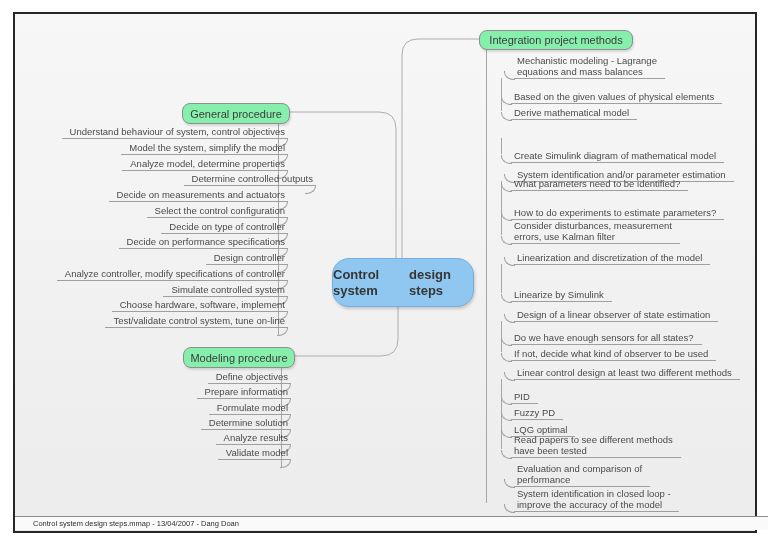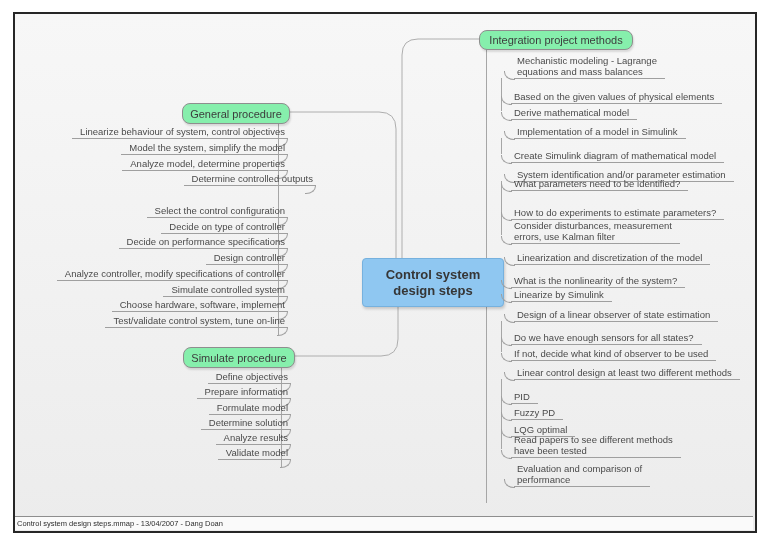--- a/index.html
+++ b/index.html
@@ -18,28 +18,28 @@
        border-left:1px solid #9f9f9f;border-bottom:1px solid #9f9f9f;
        border-bottom-left-radius:10px 8px;}
   .lvl1{left:514px;}
   .lvl2{left:511px;}
   .tl{display:block;}
   
   .node{position:absolute;display:flex;align-items:center;justify-content:center;
         background:#86efac;border:1px solid #8e8e8e;border-radius:8px;
         font-size:11px;color:#3c3c3c;box-shadow:1px 2px 2px rgba(0,0,0,.12);white-space:nowrap;}
   .central{position:absolute;left:332px;top:258px;width:140px;height:47px;
-        background:#8fc7f1;border:1px solid #76b1de;border-radius:4px;
-        display:flex;flex-direction:column;align-items:center;justify-content:center;
+        background:#8fc7f1;border:1px solid #76b1de;border-radius:17px;
+        display:flex;flex-direction:row;align-items:center;justify-content:center;
         font-size:13px;font-weight:bold;color:#363636;line-height:16px;
-        box-shadow:1px 2px 3px rgba(0,0,0,.18);margin-left:30px;}
+        box-shadow:1px 2px 3px rgba(0,0,0,.18);}
   .spine{position:absolute;width:1px;background:#a6a6a6;}
   svg.curves{position:absolute;left:0;top:0;pointer-events:none;}
   .statusbar{position:absolute;left:15px;top:516px;width:738px;height:13px;
-        background:#fafafa;border-top:1px solid #8e8e8e;}
+        background:#fafafa;border-top:1px solid #8e8e8e;padding-left:16px;}
   .statusbar span{font-size:7.5px;line-height:13px;color:#2e2e2e;padding-left:2px;display:block;white-space:nowrap;}
 </style>
 </head>
 <body>
 
 <div id="canvas">
   <div class="frame"></div>
 
   <svg class="curves" width="768" height="543">
     <path d="M 402,258 L 402,55 Q 402,39 418,39 L 479,39" fill="none" stroke="#aeaeae" stroke-width="1"></path>
@@ -58,83 +58,86 @@
   <div class="spine" style="left:501px;top:379px;height:70px"></div>
 
   <div class="central">
     <span>Control system</span>
     <span>design steps</span>
   </div>
 
   <div class="node" style="left:182px;top:103px;width:106px;height:19px">
     <span>General procedure</span>
   </div>
-  <div class="row lrow" style="right:480px;top:124px">Linearize behaviour of system, control objectives</div>
+  <div class="row lrow" style="right:480px;top:124px">Understand behaviour of system, control objectives</div>
   <div class="row lrow" style="right:480px;top:140px">Model the system, simplify the model</div>
   <div class="row lrow" style="right:480px;top:156px">Analyze model, determine properties</div>
   <div class="row lrow" style="right:452px;top:171px">Determine controlled outputs</div>
+  <div class="row lrow" style="right:480px;top:187px">Decide on measurements and actuators</div>
   <div class="row lrow" style="right:480px;top:203px">Select the control configuration</div>
   <div class="row lrow" style="right:480px;top:219px">Decide on type of controller</div>
   <div class="row lrow" style="right:480px;top:234px">Decide on performance specifications</div>
   <div class="row lrow" style="right:480px;top:250px">Design controller</div>
   <div class="row lrow" style="right:480px;top:266px">Analyze controller, modify specifications of controller</div>
   <div class="row lrow" style="right:480px;top:282px">Simulate controlled system</div>
   <div class="row lrow" style="right:480px;top:297px">Choose hardware, software, implement</div>
   <div class="row lrow" style="right:480px;top:313px">Test/validate control system, tune on-line</div>
 
   <div class="node" style="left:183px;top:347px;width:110px;height:19px">
-    <span>Simulate procedure</span>
+    <span>Modeling procedure</span>
   </div>
   <div class="row lrow" style="right:477px;top:369px">Define objectives</div>
   <div class="row lrow" style="right:477px;top:384px">Prepare information</div>
   <div class="row lrow" style="right:477px;top:400px">Formulate model</div>
   <div class="row lrow" style="right:477px;top:415px">Determine solution</div>
   <div class="row lrow" style="right:477px;top:430px">Analyze results</div>
   <div class="row lrow" style="right:477px;top:445px">Validate model</div>
 
   <div class="node" style="left:479px;top:30px;width:152px;height:18px">
     <span>Integration project methods</span>
   </div>
 
   <div class="row rrow lvl1" style="top:53px">
     <span class="tl">Mechanistic modeling - Lagrange</span>
     <span class="tl">equations and mass balances</span>
   </div>
   <div class="row rrow lvl2" style="top:105px">Derive mathematical model</div>
   <div class="row rrow lvl2" style="top:89px">Based on the given values of physical elements</div>
 
-  <div class="row rrow lvl1" style="top:124px">Implementation of a model in Simulink</div>
   <div class="row rrow lvl2" style="top:148px">Create Simulink diagram of mathematical model</div>
 
   <div class="row rrow lvl1" style="top:167px">System identification and/or parameter estimation</div>
   <div class="row rrow lvl2" style="top:176px">What parameters need to be identified?</div>
   <div class="row rrow lvl2" style="top:205px">How to do experiments to estimate parameters?</div>
   <div class="row rrow lvl2" style="top:218px">
     <span class="tl">Consider disturbances, measurement</span>
     <span class="tl">errors, use Kalman filter</span>
   </div>
 
   <div class="row rrow lvl1" style="top:250px">Linearization and discretization of the model</div>
-  <div class="row rrow lvl2" style="top:273px">What is the nonlinearity of the system?</div>
   <div class="row rrow lvl2" style="top:287px">Linearize by Simulink</div>
 
   <div class="row rrow lvl1" style="top:307px">Design of a linear observer of state estimation</div>
   <div class="row rrow lvl2" style="top:330px">Do we have enough sensors for all states?</div>
   <div class="row rrow lvl2" style="top:346px">If not, decide what kind of observer to be used</div>
 
   <div class="row rrow lvl1" style="top:365px">Linear control design at least two different methods</div>
   <div class="row rrow lvl2" style="top:389px">PID</div>
   <div class="row rrow lvl2" style="top:405px">Fuzzy PD</div>
   <div class="row rrow lvl2" style="top:422px">LQG optimal</div>
   <div class="row rrow lvl1" style="top:461px">
     <span class="tl">Evaluation and comparison of</span>
     <span class="tl">performance</span>
   </div>
 
   <div class="row rrow lvl2" style="top:432px">
     <span class="tl">Read papers to see different methods</span>
     <span class="tl">have been tested</span>
   </div>
+  <div class="row rrow lvl1" style="top:486px">
+    <span class="tl">System identification in closed loop -</span>
+    <span class="tl">improve the accuracy of the model</span>
+  </div>
 
   <div class="statusbar">
     <span>Control system design steps.mmap - 13/04/2007 - Dang Doan</span>
   </div>
 </div>
 
 </body></html>

